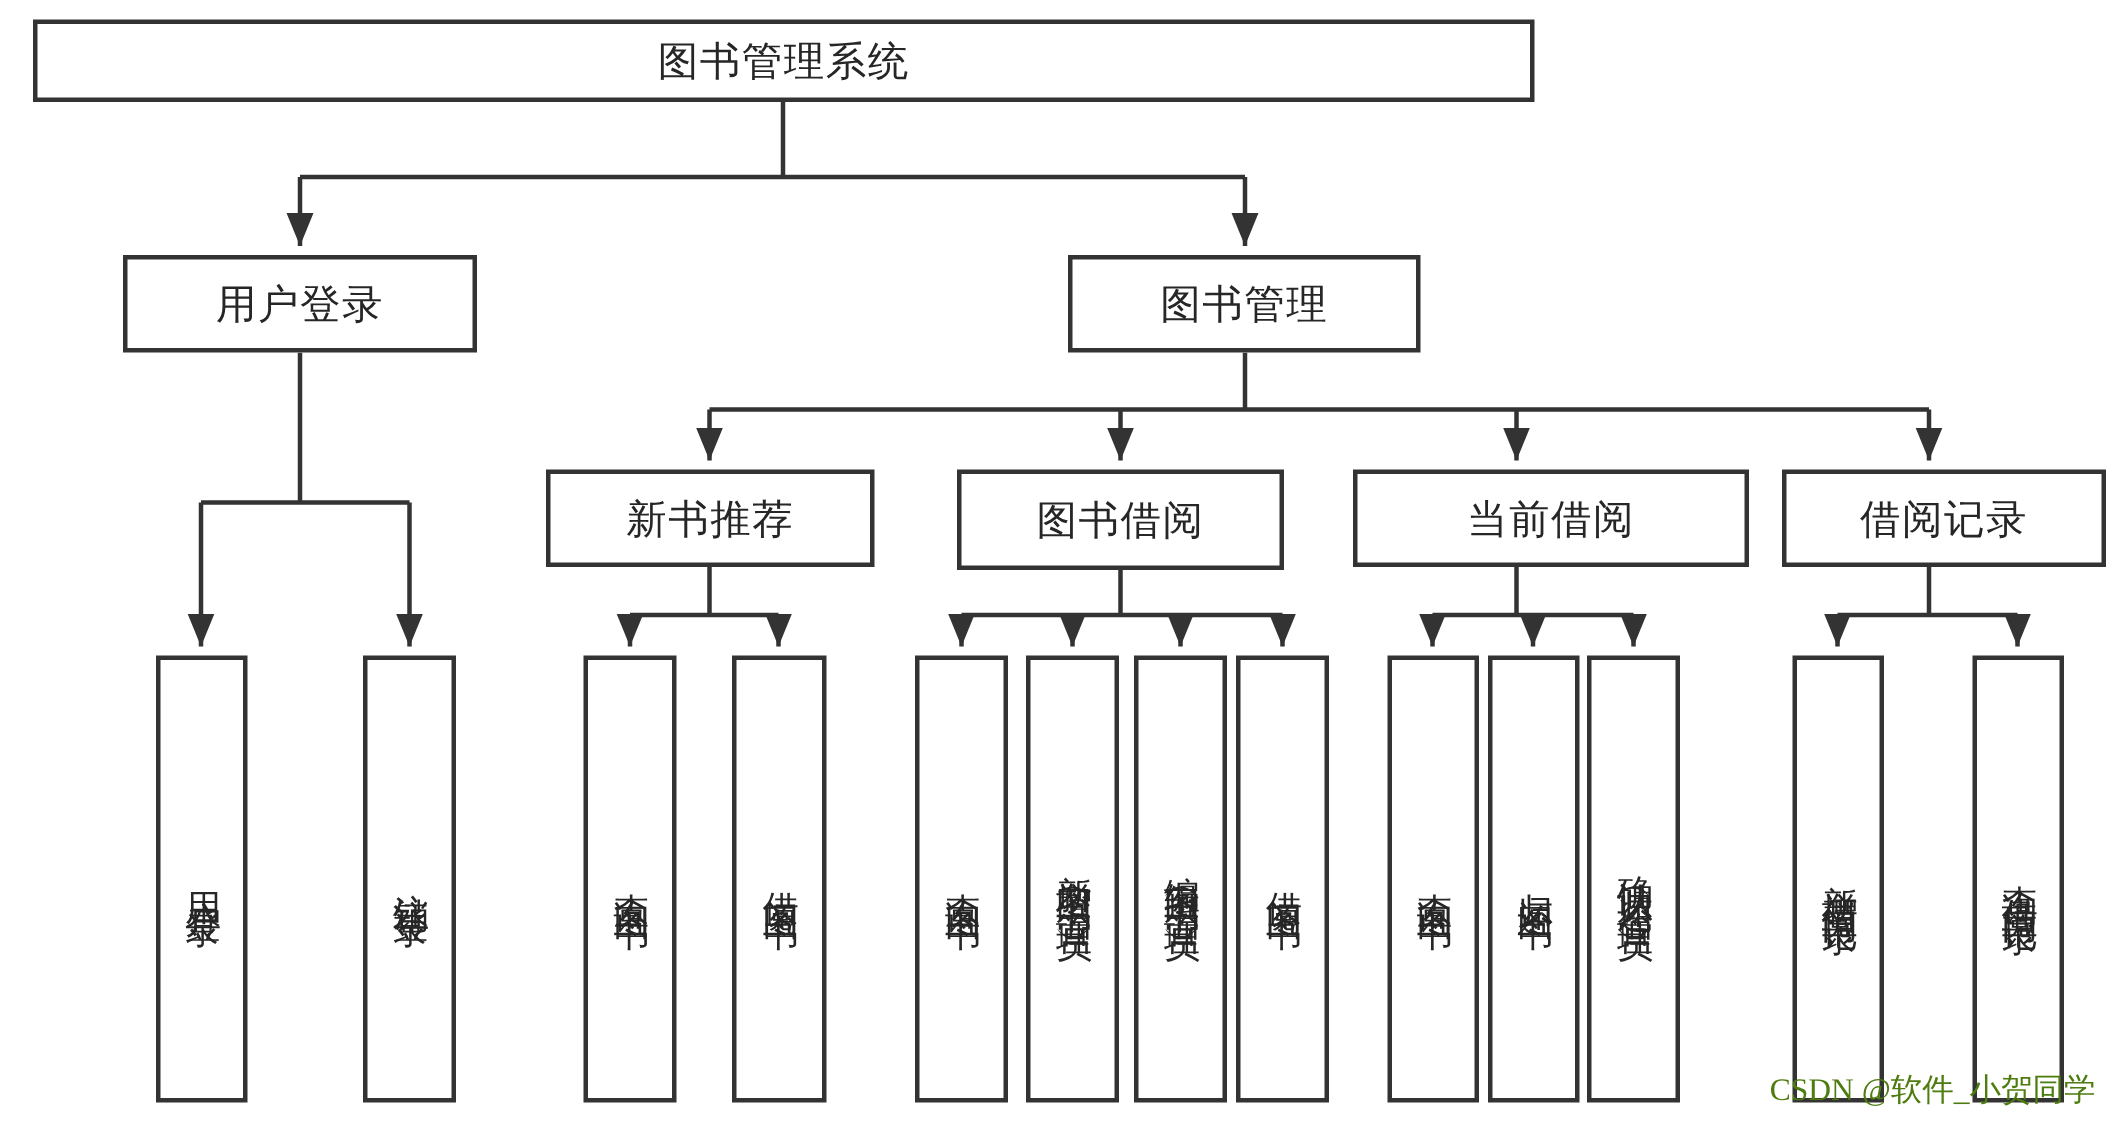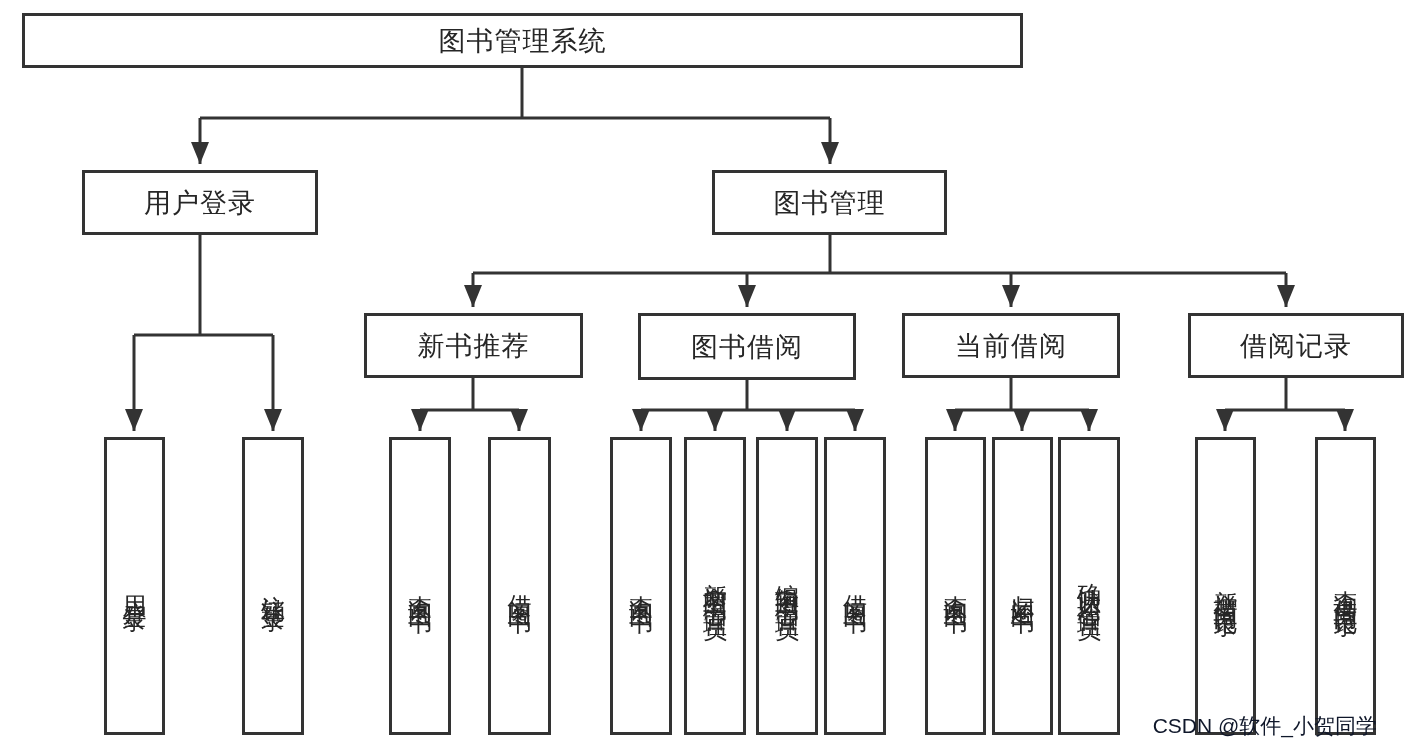--- a/index.html
+++ b/index.html
@@ -36,26 +36,27 @@
   }
   .vnode {
     writing-mode: vertical-rl;
     text-orientation: mixed;
     font-size: 24px;
     letter-spacing: 5px;
     line-height: 1;
   }
   .watermark {
     position: absolute;
-    right: 28px;
+    right: 8px;
     bottom: 7px;
     font-size: 21px;
-    color: #0f172a;
+    color: #4d7c0f;
     z-index: 2;
     white-space: nowrap;
+    font-family: Liberation Serif, serif;
   }
 </style>
 </head>
 <body>
 
 <div id="canvas">
 
   <svg id="wires" viewBox="0 0 1405 747" xmlns="http://www.w3.org/2000/svg" aria-hidden="true">
     <defs>
       <marker id="arrow" markerUnits="userSpaceOnUse" markerWidth="26" markerHeight="24" refX="22" refY="11" orient="auto">
@@ -106,21 +107,21 @@
     </g>
   </svg>
 
   <div class="node hnode" style="left:22px; top:13px; width:1001px; height:55px;">图书管理系统</div>
 
   <div class="node hnode" style="left:82px; top:170px; width:236px; height:65px;">用户登录</div>
   <div class="node hnode" style="left:712px; top:170px; width:235px; height:65px;">图书管理</div>
 
   <div class="node hnode" style="left:364px; top:313px; width:219px; height:65px;">新书推荐</div>
   <div class="node hnode" style="left:638px; top:313px; width:218px; height:67px;">图书借阅</div>
-  <div class="node hnode" style="left:902px; top:313px; width:218px; height:65px;">当前借阅</div>
+  <div class="node hnode" style="left:902px; top:313px; width:264px; height:65px;">当前借阅</div>
   <div class="node hnode" style="left:1188px; top:313px; width:216px; height:65px;">借阅记录</div>
 
   <div class="node vnode" style="left:104px; top:437px; width:61px; height:298px;">用户登录</div>
   <div class="node vnode" style="left:242px; top:437px; width:62px; height:298px;">注销登录</div>
 
   <div class="node vnode" style="left:389px; top:437px; width:62px; height:298px;">查询图书</div>
   <div class="node vnode" style="left:488px; top:437px; width:63px; height:298px;">借阅图书</div>
 
   <div class="node vnode" style="left:610px; top:437px; width:62px; height:298px;">查询图书</div>
   <div class="node vnode" style="left:684px; top:437px; width:62px; height:298px;">新增图书（管理员）</div>

